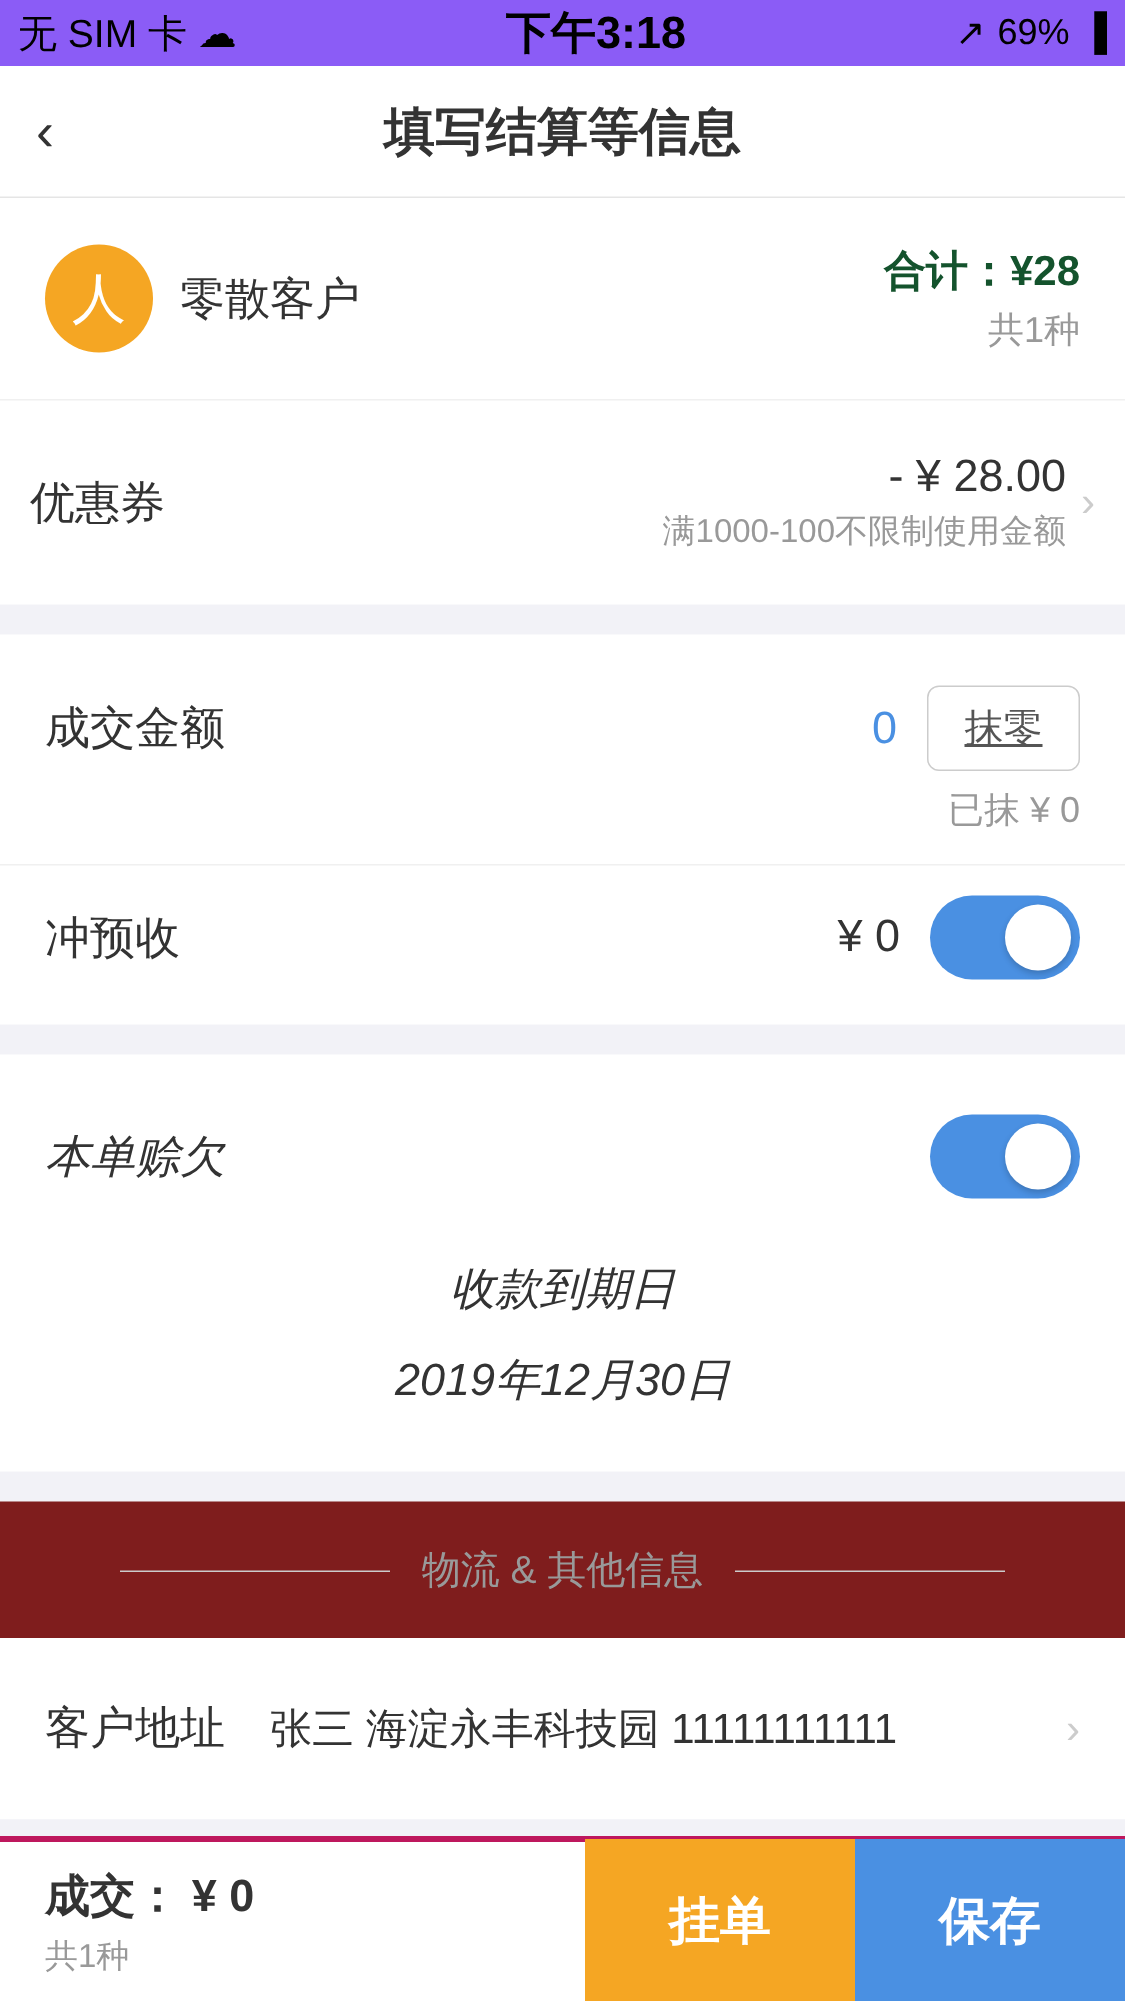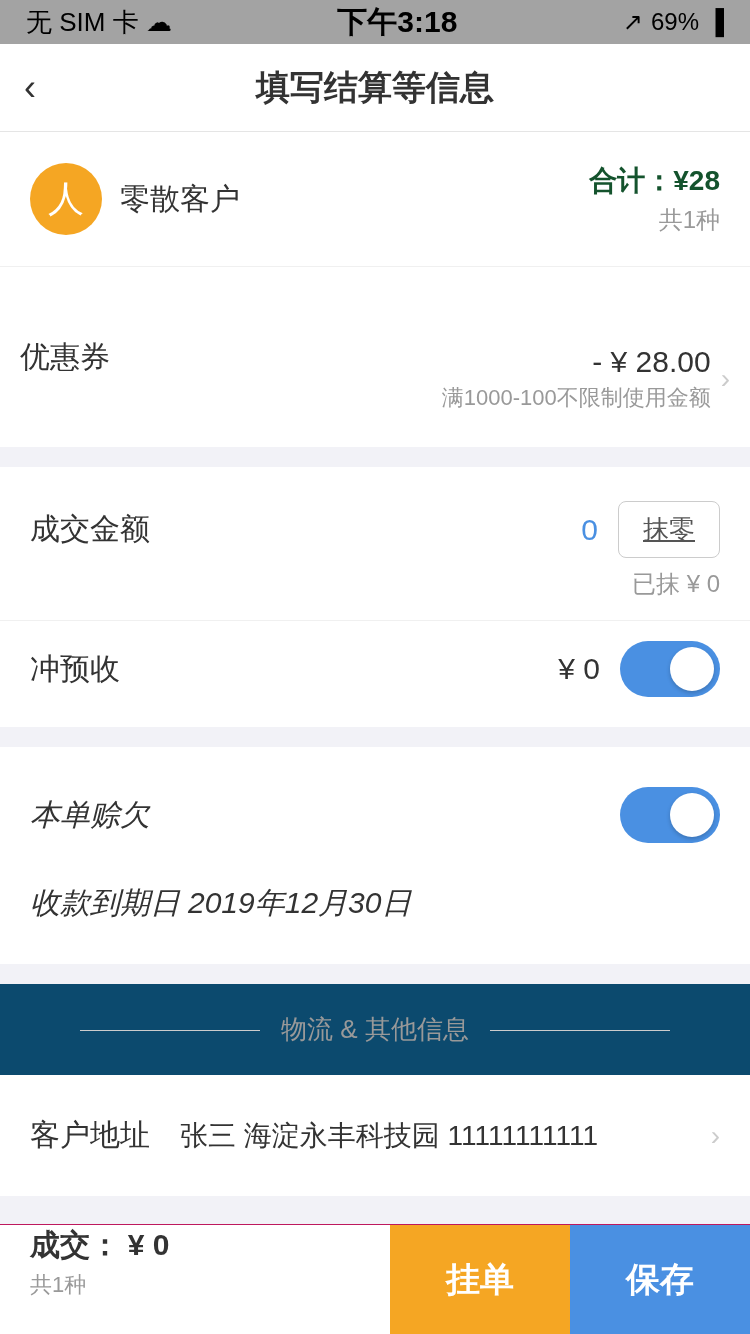--- a/index.html
+++ b/index.html
@@ -8,26 +8,26 @@
       font-family: -apple-system, "PingFang SC", "Helvetica Neue", Arial, sans-serif;
       background: #f2f2f7;
       width: 750px;
       min-height: 1334px;
       overflow-x: hidden;
       font-size: 28px;
     }
 
     
     .status-bar {
-      background: #a3a3a3;
+      background: #8b5cf6;
       height: 44px;
       display: flex;
       align-items: center;
       justify-content: space-between;
-      padding: 0 26px;
+      padding: 0 12px;
       font-size: 26px;
       font-weight: 500;
       text-align: center;
     }
     .status-left { display: flex; align-items: center; gap: 10px; }
     .status-center { font-size: 30px; font-weight: 600; }
     .status-right { display: flex; align-items: center; gap: 8px; font-size: 24px; }
 
     
     .nav-bar {
@@ -85,21 +85,21 @@
 
     
     .coupon-row {
       display: flex;
       align-items: center;
       justify-content: space-between;
       padding: 34px 20px;
       border-top: 1px solid #f0f0f0;
     }
     .coupon-label { font-size: 30px; color: #333; }
-    .coupon-right { display: flex; align-items: center; gap: 10px; margin-top: 44px; }
+    .coupon-right { display: flex; align-items: center; gap: 10px; }
     .coupon-info { text-align: right; }
     .coupon-amount { font-size: 30px; color: #333; font-weight: 500; }
     .coupon-desc { font-size: 22px; color: #999; margin-top: 4px; }
     .chevron { font-size: 28px; color: #ccc; }
 
     
     .transaction-section {
       background: #fff;
       margin-bottom: 20px;
     }
@@ -177,28 +177,29 @@
       justify-content: space-between;
       padding: 40px 30px;
     }
     .debt-label { font-size: 30px; color: #333; }
 
     
     .duedate-row {
       display: flex;
       align-items: center;
       padding: 0 30px 40px;
-      gap: 8px;
+      gap: 20px;
+      flex-direction: column;
     }
     .duedate-label { font-size: 30px; color: #333; }
     .duedate-value { font-size: 30px; color: #333; }
 
     
     .logistics-header {
-      background: #0c4a6e;
+      background: #7f1d1d;
       text-align: center;
       padding: 28px 47px;
       position: relative;
     }
     .logistics-header-text {
       font-size: 26px;
       color: #999;
     }
     .logistics-header::before,
     .logistics-header::after {
@@ -235,22 +236,23 @@
     }
 
     
     .bottom-bar {
       position: fixed;
       bottom: 0;
       left: 0;
       width: 750px;
       height: 110px;
       display: flex;
-      background: #fff;
-      border-top: 1px solid #be185d;
+      align-items: center;
+      background: #fff;
+      border-top: 4px solid #be185d;
     }
     .bottom-summary {
       flex: 1;
       padding: 0 30px;
     }
     .bottom-deal { font-size: 28px; color: #333; }
     .bottom-deal span { font-size: 30px; font-weight: 600; color: #333; }
     .bottom-count { font-size: 22px; color: #999; margin-top: 4px; }
     .btn-hold {
       width: 180px;

